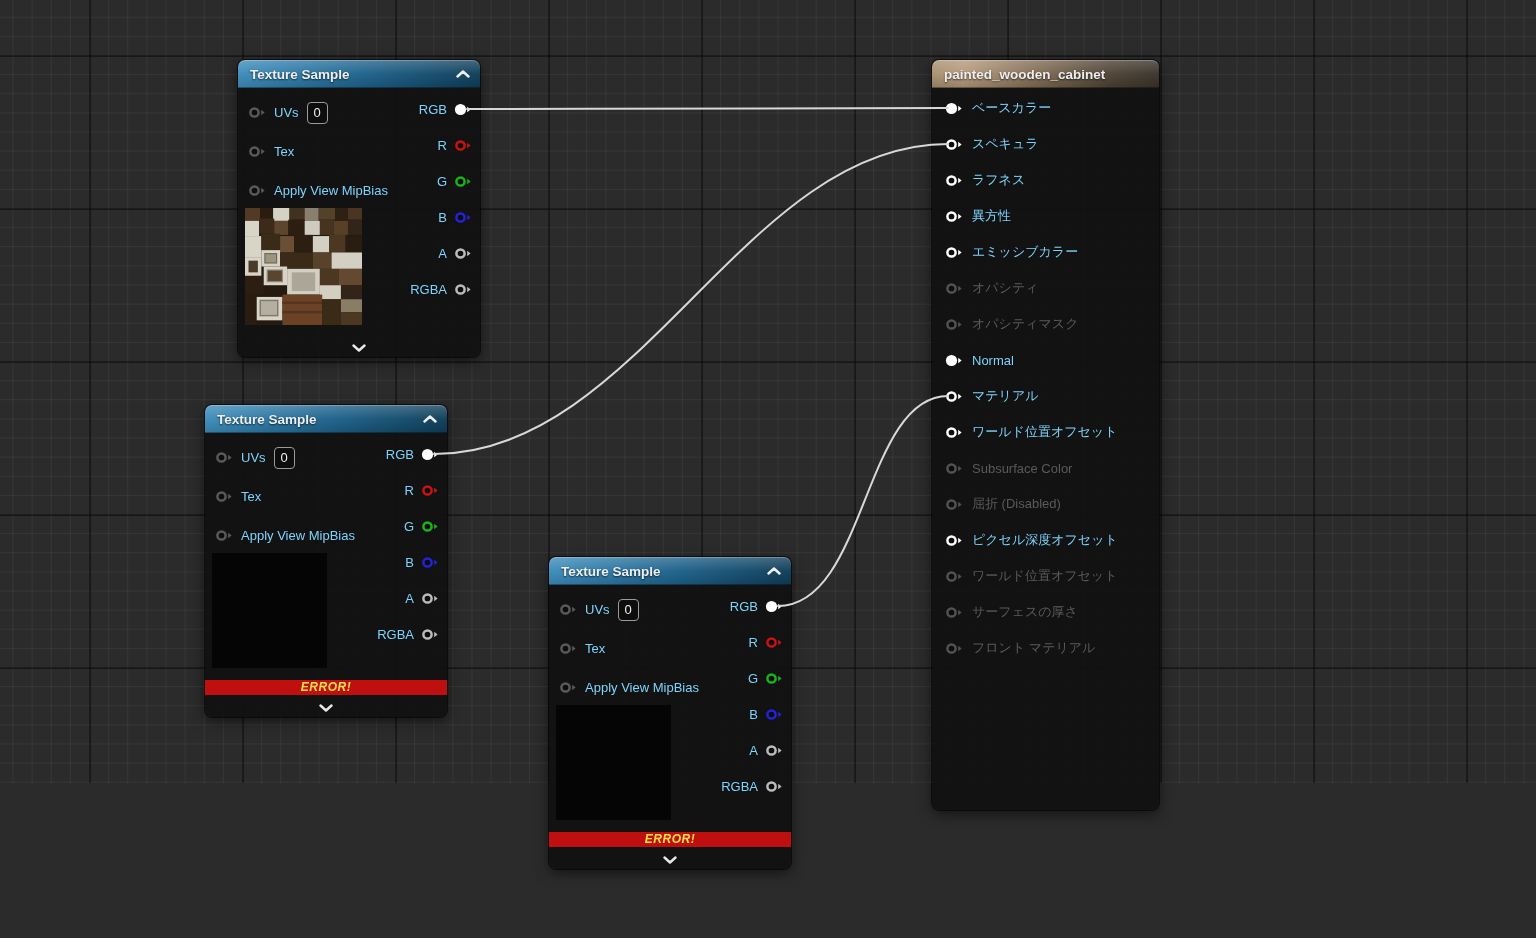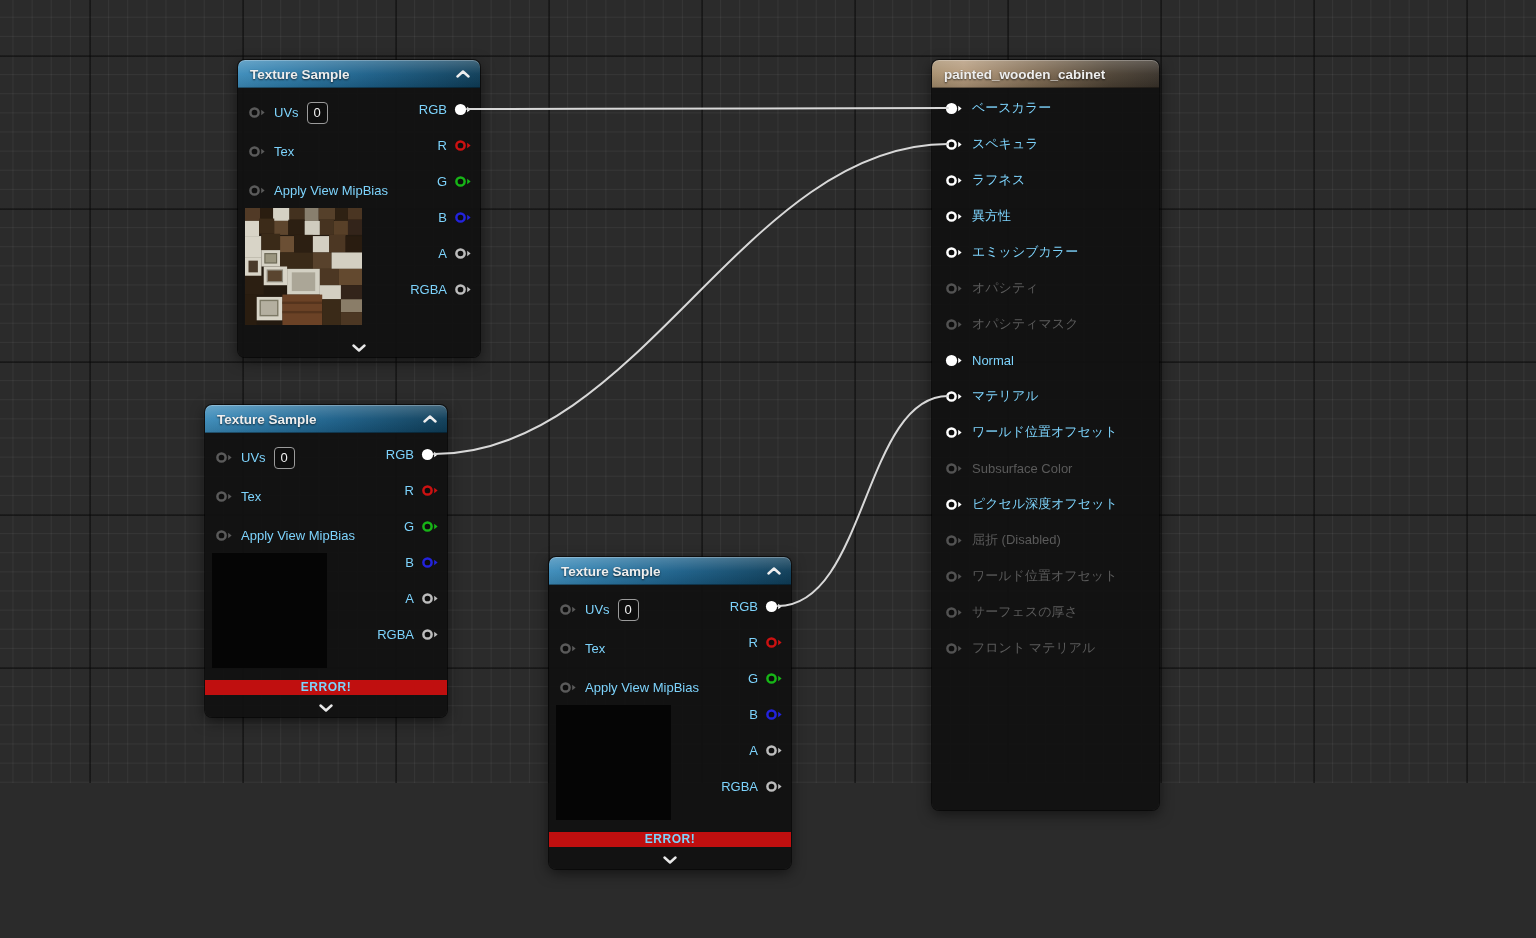--- a/index.html
+++ b/index.html
@@ -62,22 +62,22 @@
     display:flex; align-items:center; justify-content:center;
   }
 
   .preview { position:absolute; left:7px; top:148px; width:117px; height:117px; background:#050505; overflow:hidden; }
   .preview.small { width:115px; height:115px; }
   .preview svg { width:100%; height:100%; display:block; }
 
   .error-bar {
     position:absolute; left:0; right:0; top:275px; height:15px;
     background:var(--error-bar,#c00f0f);
-    color:#7dd3fc; font-weight:bold; font-size:12px; letter-spacing:0.5px;
-    text-align:center; line-height:15px;
+    color:#fde047; font-weight:bold; font-size:12px; letter-spacing:0.5px;
+    text-align:center; line-height:15px;font-style:italic;
   }
 
   .footer-chevron {
     position:absolute; left:0; right:0; bottom:3px; height:12px;
     display:flex; align-items:center; justify-content:center;
   }
 
   .mat-rows { position:absolute; left:0; right:0; top:30px; }
   .mat-row  { height:36px; display:flex; align-items:center; gap:9px; padding-left:13px; }
   .mat-row.disabled .pin-label { color:#5a5a5a; }
@@ -471,39 +471,39 @@
           </svg>
           <span class="pin-label">ワールド位置オフセット</span>
         </div>
         <div class="mat-row disabled">
           <svg class="pin" width="18" height="13" viewBox="0 0 18 13">
             <circle cx="6.5" cy="6.5" r="4.1" fill="#0d0d0d" stroke="#525252" stroke-width="2.5"></circle>
             <path d="M13.2 3.8 L16.6 6.5 L13.2 9.2 Z" fill="#525252"></path>
           </svg>
           <span class="pin-label">Subsurface Color</span>
         </div>
+        <div class="mat-row disabled">
+          <svg class="pin" width="18" height="13" viewBox="0 0 18 13">
+            <circle cx="6.5" cy="6.5" r="4.1" fill="#0d0d0d" stroke="#525252" stroke-width="2.5"></circle>
+            <path d="M13.2 3.8 L16.6 6.5 L13.2 9.2 Z" fill="#525252"></path>
+          </svg>
+          <span class="pin-label">屈折 (Disabled)</span>
+        </div>
         <div class="mat-row active">
           <svg class="pin" width="18" height="13" viewBox="0 0 18 13">
             <circle cx="6.5" cy="6.5" r="4.1" fill="#0d0d0d" stroke="#ffffff" stroke-width="2.5"></circle>
             <path d="M13.2 3.8 L16.6 6.5 L13.2 9.2 Z" fill="#ffffff"></path>
           </svg>
           <span class="pin-label">ピクセル深度オフセット</span>
         </div>
         <div class="mat-row disabled">
           <svg class="pin" width="18" height="13" viewBox="0 0 18 13">
             <circle cx="6.5" cy="6.5" r="4.1" fill="#0d0d0d" stroke="#525252" stroke-width="2.5"></circle>
             <path d="M13.2 3.8 L16.6 6.5 L13.2 9.2 Z" fill="#525252"></path>
           </svg>
-          <span class="pin-label">屈折 (Disabled)</span>
-        </div>
-        <div class="mat-row disabled">
-          <svg class="pin" width="18" height="13" viewBox="0 0 18 13">
-            <circle cx="6.5" cy="6.5" r="4.1" fill="#0d0d0d" stroke="#525252" stroke-width="2.5"></circle>
-            <path d="M13.2 3.8 L16.6 6.5 L13.2 9.2 Z" fill="#525252"></path>
-          </svg>
           <span class="pin-label">ワールド位置オフセット</span>
         </div>
         <div class="mat-row disabled">
           <svg class="pin" width="18" height="13" viewBox="0 0 18 13">
             <circle cx="6.5" cy="6.5" r="4.1" fill="#0d0d0d" stroke="#525252" stroke-width="2.5"></circle>
             <path d="M13.2 3.8 L16.6 6.5 L13.2 9.2 Z" fill="#525252"></path>
           </svg>
           <span class="pin-label">サーフェスの厚さ</span>
         </div>
         <div class="mat-row disabled">

